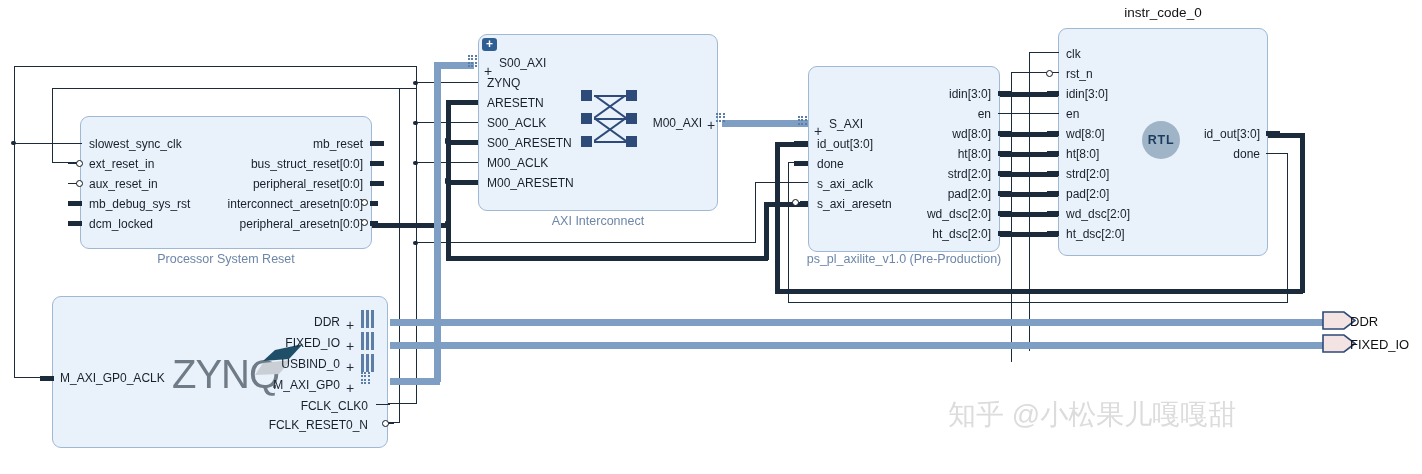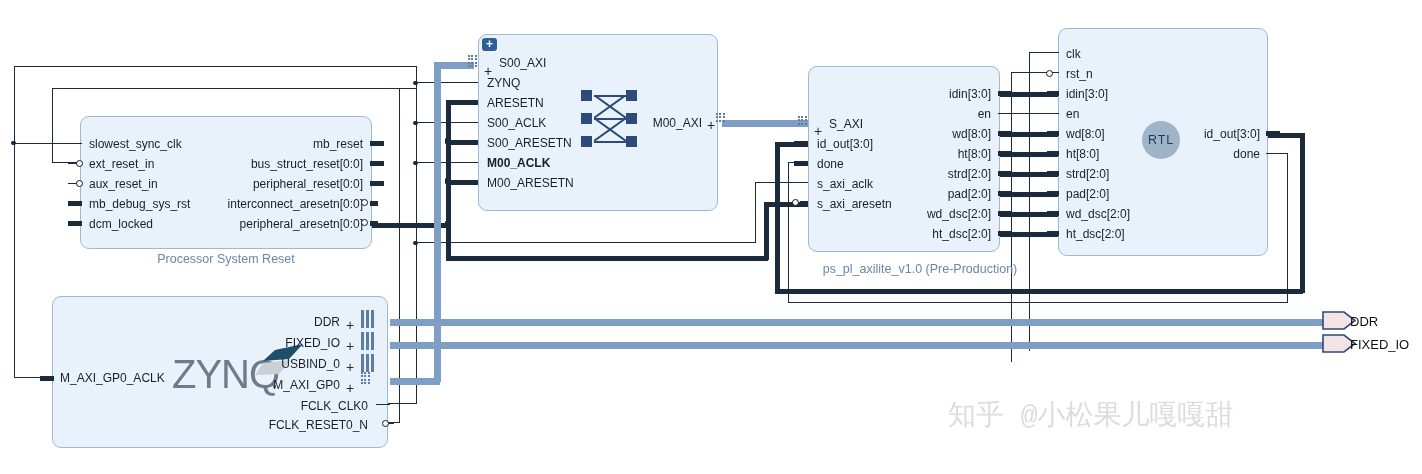--- a/index.html
+++ b/index.html
@@ -53,30 +53,30 @@
   .extport svg{display:block;}
   .extlabel{position:absolute;font-size:13px;color:#111;white-space:nowrap;}
 
   
   .xbar{position:absolute;}
   .xbar b{position:absolute;width:11px;height:11px;background:#2d4a78;}
   .xbar s{position:absolute;background:#2d4a78;height:2px;text-decoration:none;display:block;}
 
   
   .rtl{position:absolute;width:38px;height:38px;border-radius:50%;background:#9fb4c6;
-       color:#1c3c5e;font-size:12.5px;font-weight:normal;letter-spacing:.8px;
+       color:#1c3c5e;font-size:12.5px;font-weight:bold;letter-spacing:.8px;
        display:flex;align-items:center;justify-content:center;}
 
   
   .zynq{position:absolute;}
   .zynq .zt{font-size:40px;color:#6f7c87;letter-spacing:-1px;font-family:"Liberation Sans",sans-serif;}
   .zynq .dotmark{position:absolute;width:3px;height:3px;background:#6f7c87;}
 
   
-  .wm{position:absolute;font-size:28px;color:#dcdcdc;white-space:nowrap;font-family:Liberation Mono, monospace;}
+  .wm{position:absolute;font-size:28px;color:#dcdcdc;white-space:nowrap;font-family:Liberation Sans, sans-serif;}
 </style>
 </head>
 <body>
 
 <div id="canvas">
 
   <div>
 
     <div class="w h" style="left:14px;  top:66px;  width:402px;"></div>
     <div class="w v" style="left:14px;  top:66px;  height:312px;"></div>
@@ -184,31 +184,32 @@
     <div class="stub bus" style="left:370px; top:140.5px; width:14px;"></div>
     <div class="stub bus" style="left:370px; top:160.5px; width:14px;"></div>
     <div class="stub bus" style="left:370px; top:180.5px; width:14px;"></div>
     <div class="stub bus" style="left:370px; top:200.5px; width:8px;"></div>
     <div class="bub" style="left:361px; top:198.5px;"></div>
     <div class="stub bus" style="left:370px; top:220.5px; width:8px;"></div>
     <div class="bub" style="left:361px; top:218.5px;"></div>
   </div>
 
   <div class="blk" style="left:478px; top:34px; width:240px; height:177px;"></div>
+  <div class="blk-sub" style="left:478px; top:214px; width:240px;">AXI Interconnect</div>
 
   <div class="badge" style="left:482px; top:38px;">+</div>
 
   <div>
     <div class="plus" style="left:484px; top:66px;">+</div>
     <div class="pin l" style="left:499px; top:57px;">S00_AXI</div>
     <div class="pin l" style="left:487px; top:77px;">ZYNQ</div>
     <div class="pin l" style="left:487px; top:97px;">ARESETN</div>
     <div class="pin l" style="left:487px; top:117px;">S00_ACLK</div>
     <div class="pin l" style="left:487px; top:137px;">S00_ARESETN</div>
-    <div class="pin l" style="left:487px; top:157px;font-weight:bold;">M00_ACLK</div>
+    <div class="pin l" style="left:487px; top:157px;">M00_ACLK</div>
     <div class="pin l" style="left:487px; top:177px;">M00_ARESETN</div>
 
     <div class="pin r" style="left:600px; top:117px; width:102px;">M00_AXI</div>
     <div class="plus" style="left:707px; top:120px;">+</div>
 
     <div class="dotgrid" style="left:468px; top:55px;">
       <b></b>
         <b></b>
         <b></b>
         <b></b>
@@ -253,21 +254,21 @@
     <s style="left:13px; top:51px; width:32px;"></s>
     <svg style="position:absolute;left:13px;top:5px;" width="32" height="46">
       <line x1="0" y1="0" x2="32" y2="23" stroke="#2d4a78" stroke-width="2"></line>
       <line x1="32" y1="0" x2="0" y2="23" stroke="#2d4a78" stroke-width="2"></line>
       <line x1="0" y1="23" x2="32" y2="46" stroke="#2d4a78" stroke-width="2"></line>
       <line x1="32" y1="23" x2="0" y2="46" stroke="#2d4a78" stroke-width="2"></line>
     </svg>
   </div>
 
   <div class="blk" style="left:808px; top:66px; width:192px; height:186px;"></div>
-  <div class="blk-sub" style="left:788px; top:262px; width:232px;padding-left:16px;">ps_pl_axilite_v1.0 (Pre-Production)</div>
+  <div class="blk-sub" style="left:788px; top:252px; width:232px;">ps_pl_axilite_v1.0 (Pre-Production)</div>
 
   <div>
     <div class="plus" style="left:814px; top:126px;">+</div>
     <div class="pin l" style="left:829px; top:118px;">S_AXI</div>
     <div class="pin l" style="left:817px; top:138px;">id_out[3:0]</div>
     <div class="pin l" style="left:817px; top:158px;">done</div>
     <div class="pin l" style="left:817px; top:178px;">s_axi_aclk</div>
     <div class="pin l" style="left:817px; top:198px;">s_axi_aresetn</div>
 
     <div class="pin r" style="left:860px; top:88px;  width:131px;">idin[3:0]</div>
@@ -300,20 +301,21 @@
     <div class="stub bus" style="left:998px; top:90.5px;  width:14px;"></div>
     <div class="stub sig" style="left:998px; top:112.5px; width:14px;"></div>
     <div class="stub bus" style="left:998px; top:130.5px; width:14px;"></div>
     <div class="stub bus" style="left:998px; top:150.5px; width:14px;"></div>
     <div class="stub bus" style="left:998px; top:170.5px; width:14px;"></div>
     <div class="stub bus" style="left:998px; top:190.5px; width:14px;"></div>
     <div class="stub bus" style="left:998px; top:210.5px; width:14px;"></div>
     <div class="stub bus" style="left:998px; top:230.5px; width:14px;"></div>
   </div>
 
+  <div class="blk-title" style="left:1058px; top:5px; width:210px;">instr_code_0</div>
   <div class="blk" style="left:1058px; top:28px; width:210px; height:228px;"></div>
 
   <div class="rtl" style="left:1142px; top:121px;">RTL</div>
 
   <div>
     <div class="pin l" style="left:1066px; top:48px;">clk</div>
     <div class="pin l" style="left:1066px; top:68px;">rst_n</div>
     <div class="pin l" style="left:1066px; top:88px;">idin[3:0]</div>
     <div class="pin l" style="left:1066px; top:108px;">en</div>
     <div class="pin l" style="left:1066px; top:128px;">wd[8:0]</div>

